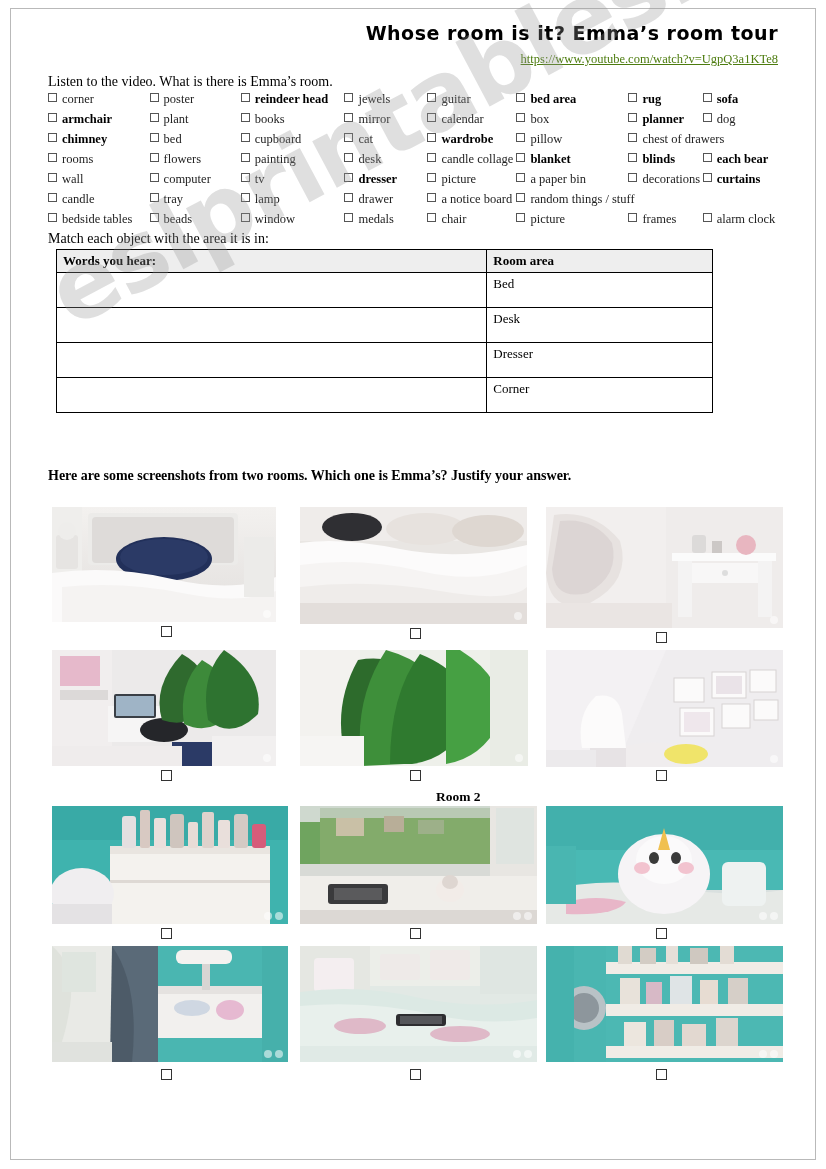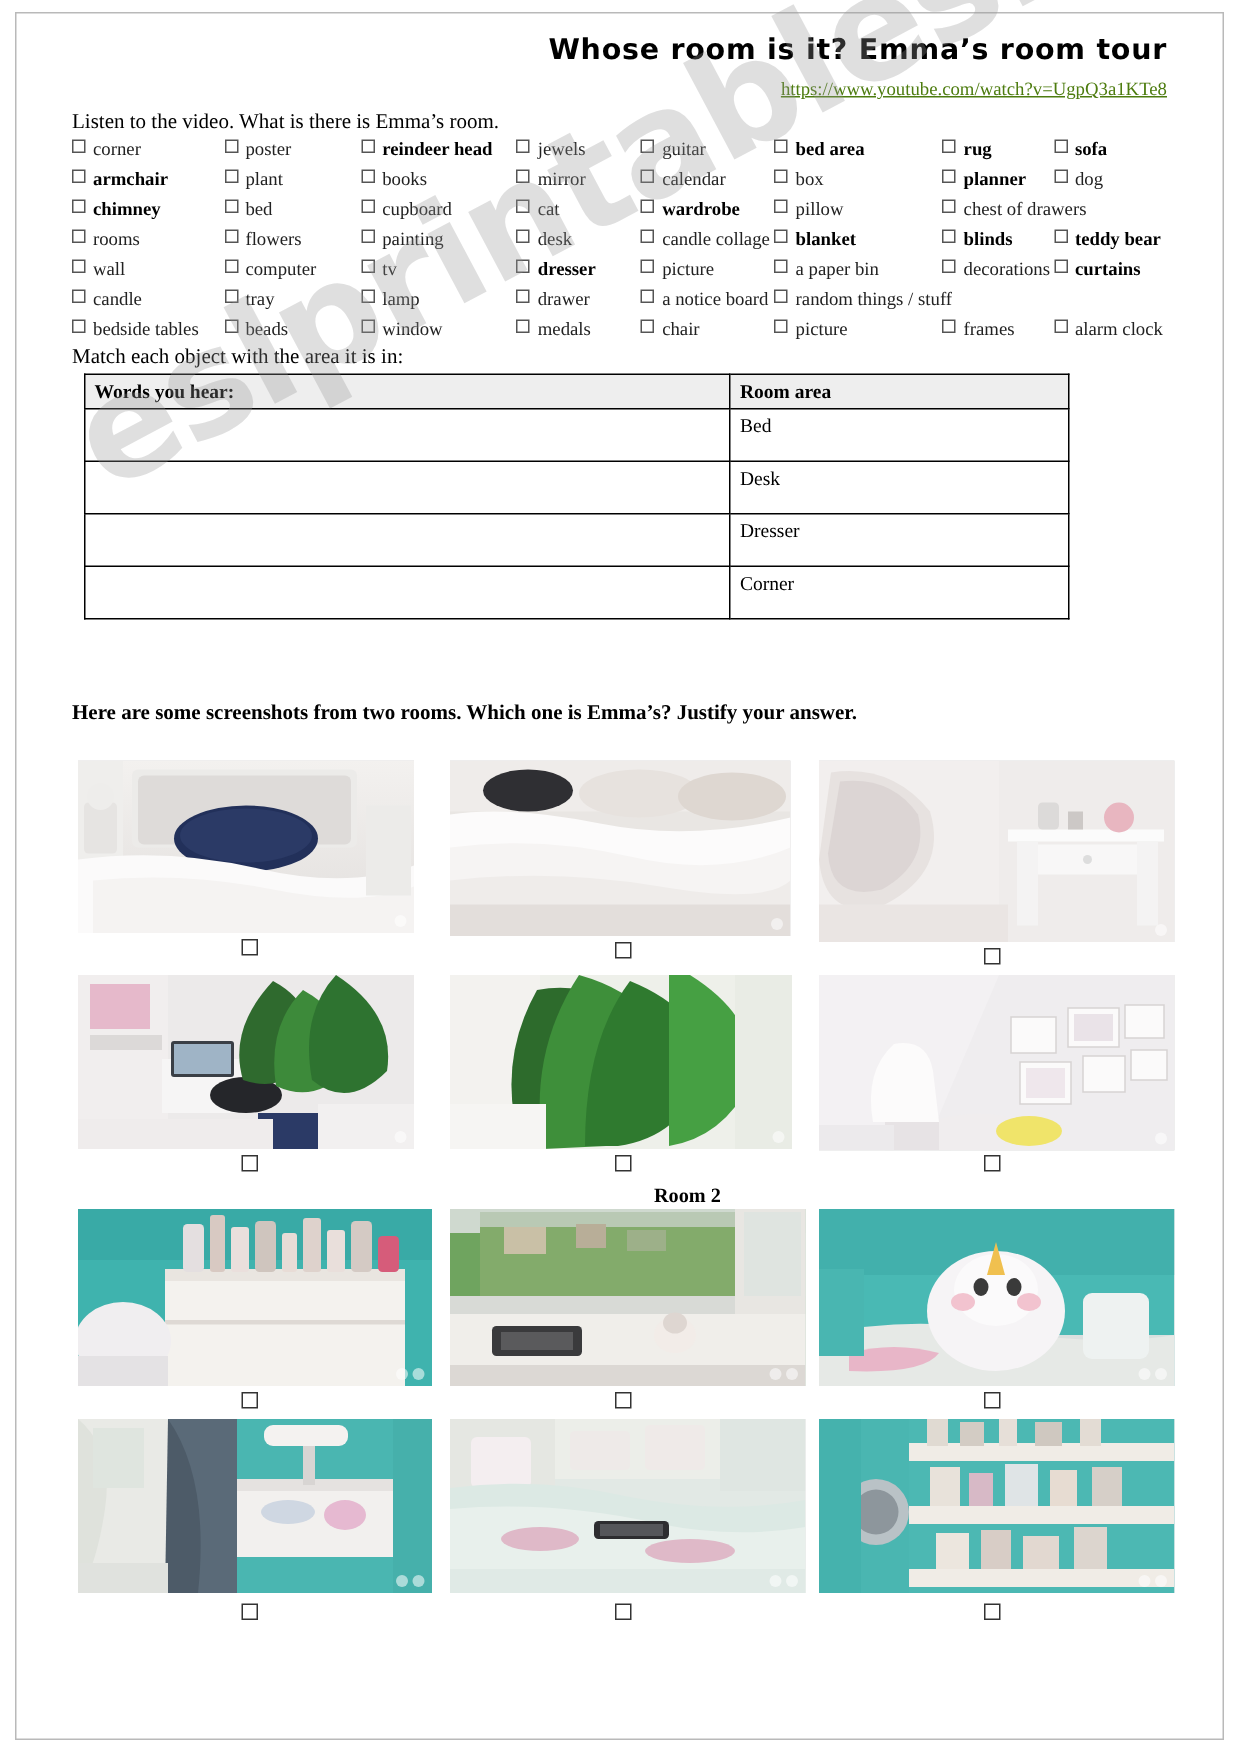--- a/index.html
+++ b/index.html
@@ -242,21 +242,21 @@
           <td colspan="2"><span class="cb"></span><span>chest of drawers</span></td>
         </tr>
         <tr>
           <td><span class="cb"></span><span>rooms</span></td>
           <td><span class="cb"></span><span>flowers</span></td>
           <td><span class="cb"></span><span>painting</span></td>
           <td><span class="cb"></span><span>desk</span></td>
           <td><span class="cb"></span><span>candle collage</span></td>
           <td><span class="cb"></span><span class="bold">blanket</span></td>
           <td><span class="cb"></span><span class="bold">blinds</span></td>
-          <td><span class="cb"></span><span class="bold">teddy bear</span></td>
+          <td><span class="cb"></span><span class="bold">each bear</span></td>
         </tr>
         <tr>
           <td><span class="cb"></span><span>wall</span></td>
           <td><span class="cb"></span><span>computer</span></td>
           <td><span class="cb"></span><span>tv</span></td>
           <td><span class="cb"></span><span class="bold">dresser</span></td>
           <td><span class="cb"></span><span>picture</span></td>
           <td><span class="cb"></span><span>a paper bin</span></td>
           <td><span class="cb"></span><span>decorations</span></td>
           <td><span class="cb"></span><span class="bold">curtains</span></td>

